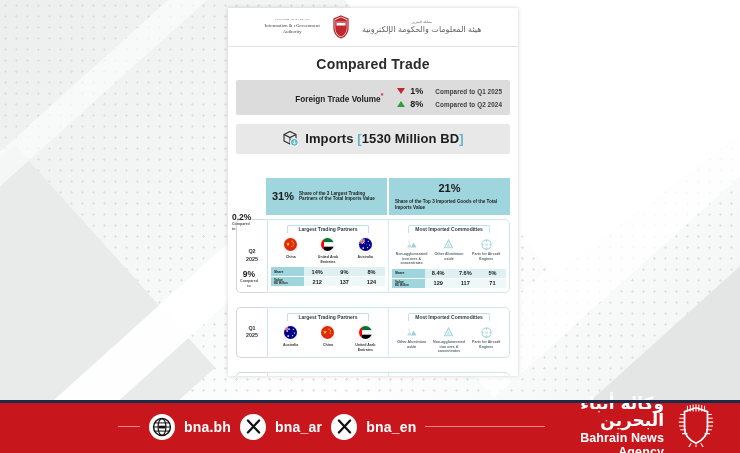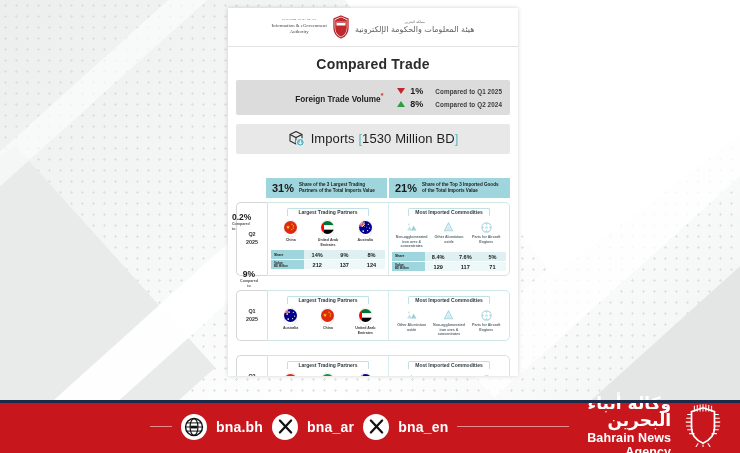--- a/index.html
+++ b/index.html
@@ -24,21 +24,21 @@
   .bg-grey-wedge2{position:absolute;left:-260px;top:250px;width:430px;height:300px;background:#e9eaea;transform:rotate(-42deg);}
 
   
   #card{
     position:absolute;left:228px;top:8px;width:290px;height:368px;
     background:#ffffff;
     box-shadow:0 0 4px rgba(0,0,0,.18);
     overflow:hidden;
   }
   
-  .ig-header{height:38px;display:flex;align-items:center;justify-content:center;gap:4px;border-bottom:1px solid #e3e3e3;padding:0 10px;}
+  .ig-header{height:38px;display:flex;align-items:center;justify-content:center;gap:11px;border-bottom:1px solid #e3e3e3;padding:0 10px;}
   .iga-en{font-size:4.6px;line-height:1.45;text-align:center;color:#3b3b3b;font-family:"Liberation Serif",serif;letter-spacing:.1px;}
   .iga-en .kingdom{font-size:2.6px;letter-spacing:.3px;display:block;margin-bottom:1px;}
   .crest{width:20px;height:24px;position:relative;flex:0 0 auto;}
   .crest svg{display:block;}
   .iga-ar{font-size:8px;color:#444;font-family:"DejaVu Sans",sans-serif;direction:rtl;opacity:.85;letter-spacing:-.4px;}
   .iga-ar .small{display:block;font-size:3.4px;text-align:center;margin-bottom:1px;}
 
   
   .ig-title{font-size:14px;font-weight:700;color:#2b2b2b;text-align:center;padding:9px 0 8px;letter-spacing:.2px;}
 
@@ -50,28 +50,28 @@
   .vol-row{display:flex;align-items:center;gap:5px;}
   .tri{width:0;height:0;border-left:4px solid transparent;border-right:4px solid transparent;}
   .tri.down{border-top:6px solid #c0272d;}
   .tri.up{border-bottom:6px solid #2e9e3e;}
   .vol-pct{font-size:9px;font-weight:700;color:#1d1d1d;min-width:20px;}
   .vol-cmp{font-size:6.3px;font-weight:700;color:#3c3c3c;letter-spacing:.1px;}
 
   
   .imports-band{margin:9px 8px 0;background:#e8e8e8;border-radius:2px;padding:6px 0 7px;display:flex;align-items:center;justify-content:center;gap:6px;}
   .box-icon{width:17px;height:17px;position:relative;}
-  .imp-text{font-size:13px;font-weight:400;color:#1d1d1d;letter-spacing:.1px;}
+  .imp-text{font-size:13px;font-weight:700;color:#1d1d1d;letter-spacing:.1px;}
   .imp-text .val{color:#5fb6c4;}
 
   
   .ig-body{position:relative;margin:24px 8px 0;}
   .pct-header{display:flex;gap:0;margin-left:30px;}
   .pct-cell{background:#9fd6dd;flex:1;display:flex;align-items:center;gap:5px;padding:4px 6px;border-right:2px solid #fff;}
-  .pct-cell:last-child{border-right:none;}
+  .pct-cell:last-child{border-right:none;flex-direction:column;}
   .pct-big{font-size:11px;font-weight:700;color:#1a1a1a;}
   .pct-desc{font-size:4.6px;font-weight:700;color:#1d1d1d;line-height:1.3;}
 
   
   .q-block{display:flex;margin-top:4px;position:relative;}
   .q-tab{width:30px;flex:0 0 30px;background:#fff;border:1px solid #d6d6d6;border-right:none;border-radius:5px 0 0 5px;display:flex;align-items:center;justify-content:center;}
   .q-tab .q-lbl{font-size:5.4px;font-weight:700;color:#333;text-align:center;line-height:1.45;}
   .q-panels{flex:1;display:flex;border:1px solid #cfe6e9;border-radius:0 5px 5px 0;background:#fff;}
   .panel{flex:1;padding:4px 3px 3px;position:relative;}
   .panel.left{border-right:1px solid #d8eef0;}
@@ -90,21 +90,21 @@
   .drow{display:flex;align-items:stretch;background:#dff0f2;margin-bottom:1px;}
   .drow.alt{background:#eef8f9;}
   .dkey{width:26%;background:#9fd6dd;color:#1f1f1f;font-size:3.4px;font-weight:700;display:flex;flex-direction:column;justify-content:center;padding-left:3px;line-height:1.25;}
   .drow.alt .dkey{background:#9fd6dd;}
   .dvals{flex:1;display:flex;}
   .dval{flex:1;text-align:center;font-size:5.6px;font-weight:700;color:#1a1a1a;padding:1.5px 0;}
 
   
   #banner{position:absolute;left:0;bottom:0;width:740px;height:53px;background:#c8161d;display:flex;align-items:center;}
   .banner-top{position:absolute;left:0;top:0;width:100%;height:3px;background:#1c2a4a;}
-  .bn-left{display:flex;align-items:center;gap:9px;padding-left:118px;flex:1;margin-left:32px;}
+  .bn-left{display:flex;align-items:center;gap:9px;padding-left:118px;flex:1;}
   .bn-rule{width:22px;height:1.5px;background:#e48b90;}
   .bn-rule.long{width:70px;}
   .bn-ico{width:26px;height:26px;border-radius:50%;background:#fff;display:flex;align-items:center;justify-content:center;}
   .bn-txt{font-size:14px;font-weight:700;color:#fff;letter-spacing:.2px;}
   .bn-right{display:flex;align-items:center;gap:10px;padding-right:22px;}
   .bna-ar{font-size:17px;color:#fff;font-family:"DejaVu Sans",sans-serif;direction:rtl;font-weight:700;line-height:1;}
   .bna-en{font-size:12.5px;color:#fff;font-weight:700;letter-spacing:.1px;margin-top:2px;}
 </style>
 </head>
 <body>

